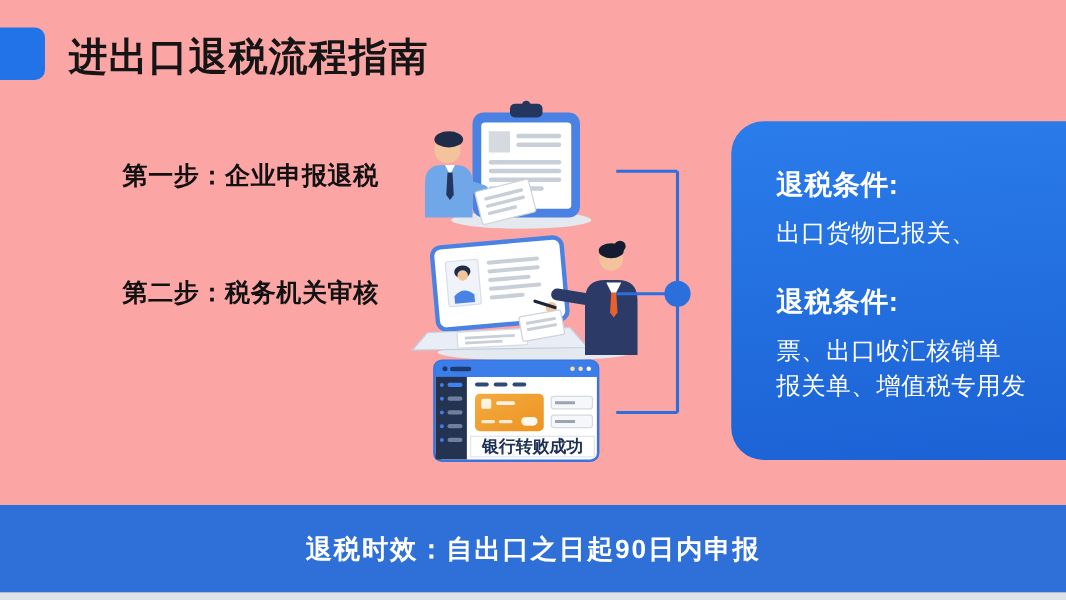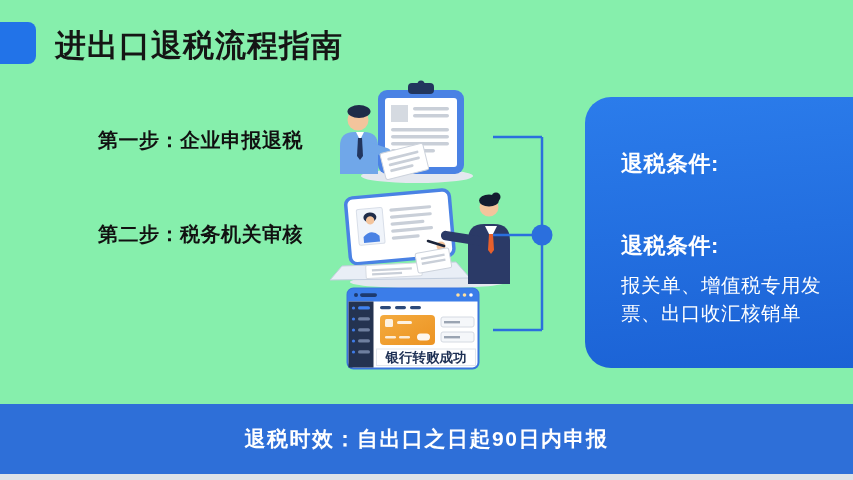--- a/index.html
+++ b/index.html
@@ -1,17 +1,17 @@
 <!DOCTYPE html>
 <html><head>
 <meta charset="utf-8">
 <style>
   html,body{margin:0;padding:0;}
   .stage{
-    position:relative; width:853px; height:480px; background:#86efac;
+    position:relative; width:853px; height:480px; background:#fca5a5;
     overflow:hidden; font-family:"Liberation Sans", sans-serif;
   }
   .accent-square{
     position:absolute; left:-8px; top:22px; width:44px; height:42px;
     background:#2273e8; border-radius:8px;
   }
   .page-title{
     position:absolute; left:55px; top:25px; font-size:31px; font-weight:800;
     color:#151515; letter-spacing:1px; white-space:nowrap;
   }
@@ -27,21 +27,21 @@
   .illus-2{ left:328px; top:184px; }
   .illus-3{ left:346px; top:287px; }
   .connector{ position:absolute; left:484px; top:122px; }
   .info-panel{
     position:absolute; left:585px; top:97px; width:268px; height:271px;
     background:linear-gradient(175deg,#2b7ceb 0%, #1b62d5 100%);
     border-radius:26px 0 0 26px; box-sizing:border-box;
     padding:36px 20px 0 36px; color:#ffffff;
   }
   .panel-heading{
-    font-size:22px; font-weight:700; letter-spacing:0.5px; margin:16px 0 10px 0;
+    font-size:22px; font-weight:700; letter-spacing:0.5px; margin:0 0 10px 0;
   }
   .panel-line{
     font-size:19.5px; line-height:28px; letter-spacing:0.5px;
   }
   .panel-gap{ height:26px; }
   .footer-bar{
     position:absolute; left:0; top:404px; width:853px; height:70px;
     background:#2e6fd8; display:flex; align-items:center; justify-content:center;
   }
   .footer-text{
@@ -187,24 +187,25 @@
   <svg class="connector" width="80" height="228" viewBox="0 0 80 228">
     <line x1="9" y1="15" x2="58" y2="15" stroke="#2b6fdd" stroke-width="2.5"></line>
     <line x1="9" y1="113" x2="58" y2="113" stroke="#2b6fdd" stroke-width="2.5"></line>
     <line x1="9" y1="208" x2="58" y2="208" stroke="#2b6fdd" stroke-width="2.5"></line>
     <line x1="58" y1="15" x2="58" y2="208" stroke="#2b6fdd" stroke-width="2.5"></line>
     <circle cx="58" cy="113" r="10.5" fill="#2b6fdd"></circle>
   </svg>
 
   <div class="info-panel">
     <div class="panel-heading">退税条件:</div>
+    <div class="panel-line">出口货物已报关、</div>
     <div class="panel-gap"></div>
     <div class="panel-heading">退税条件:</div>
+    <div class="panel-line">票、出口收汇核销单</div>
     <div class="panel-line">报关单、增值税专用发</div>
-    <div class="panel-line">票、出口收汇核销单</div>
   </div>
 
   <div class="footer-bar">
     <div class="footer-text">退税时效：自出口之日起90日内申报</div>
   </div>
   <div class="bottom-strip"></div>
 
 </div>
 
 </body></html>

